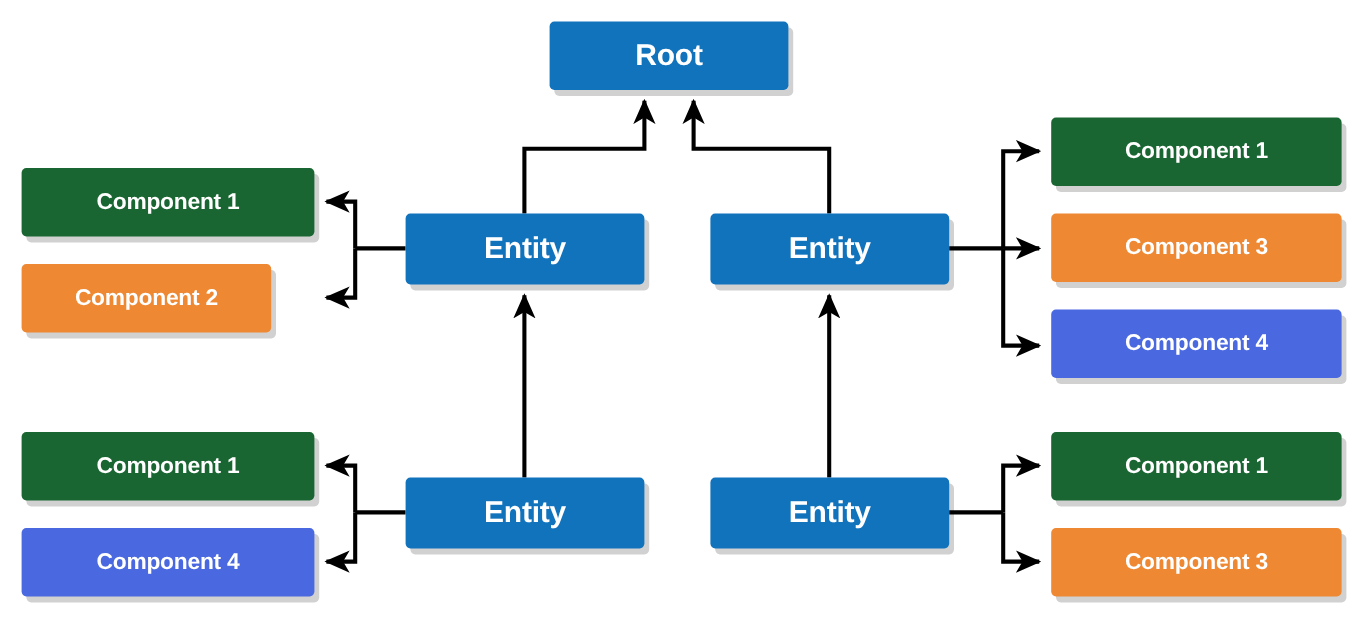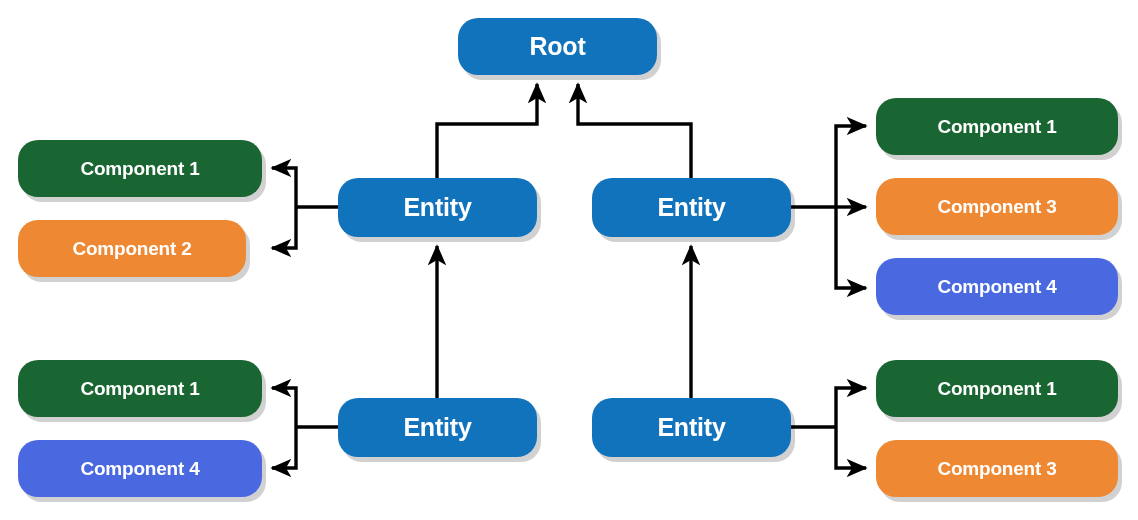--- a/index.html
+++ b/index.html
@@ -1,21 +1,21 @@
 <!DOCTYPE html>
 <html><head>
 <meta charset="utf-8">
 <style>
   html,body{margin:0;padding:0;background:#ffffff;}
   body{width:1138px;height:520px;font-family:"Liberation Sans",sans-serif;overflow:hidden;}
   #stage{position:relative;width:1138px;height:520px;background:#ffffff;}
   svg.edges{position:absolute;left:0;top:0;width:1138px;height:520px;}
   .node{
     position:absolute;
-    border-radius:20px;
+    border-radius:4px;
     box-sizing:border-box;
     display:flex;align-items:center;justify-content:center;
     color:#ffffff;
     font-weight:bold;
     font-size:25px;
     letter-spacing:-0.2px;
     box-shadow:4px 5px 0 rgba(0,0,0,0.18);
     white-space:nowrap;
   }
   .node.entity,.node.root{font-size:25px;}
@@ -62,21 +62,21 @@
     </g>
   </svg>
 
   <div id="nodes">
       <div class="node root" style="left: 458px; top: 18px; width: 199px; height: 57px; background: rgb(18, 115, 189);">Root</div>
       <div class="node entity" style="left: 338px; top: 178px; width: 199px; height: 59px; background: rgb(18, 115, 189);">Entity</div>
       <div class="node entity" style="left: 592px; top: 178px; width: 199px; height: 59px; background: rgb(18, 115, 189);">Entity</div>
       <div class="node entity" style="left: 338px; top: 398px; width: 199px; height: 59px; background: rgb(18, 115, 189);">Entity</div>
       <div class="node entity" style="left: 592px; top: 398px; width: 199px; height: 59px; background: rgb(18, 115, 189);">Entity</div>
       <div class="node comp" style="left: 18px; top: 140px; width: 244px; height: 57px; background: rgb(26, 102, 50);">Component 1</div>
-      <div class="node comp" style="left: 18px; top: 220px; width: 228px; height: 57px; background: rgb(238, 136, 50);">Component 2</div>
+      <div class="node comp" style="left: 18px; top: 220px; width: 208px; height: 57px; background: rgb(238, 136, 50);">Component 2</div>
       <div class="node comp" style="left: 18px; top: 360px; width: 244px; height: 57px; background: rgb(26, 102, 50);">Component 1</div>
       <div class="node comp" style="left: 18px; top: 440px; width: 244px; height: 57px; background: rgb(74, 104, 224);">Component 4</div>
       <div class="node comp" style="left: 876px; top: 98px; width: 242px; height: 57px; background: rgb(26, 102, 50);">Component 1</div>
       <div class="node comp" style="left: 876px; top: 178px; width: 242px; height: 57px; background: rgb(238, 136, 50);">Component 3</div>
       <div class="node comp" style="left: 876px; top: 258px; width: 242px; height: 57px; background: rgb(74, 104, 224);">Component 4</div>
       <div class="node comp" style="left: 876px; top: 360px; width: 242px; height: 57px; background: rgb(26, 102, 50);">Component 1</div>
       <div class="node comp" style="left: 876px; top: 440px; width: 242px; height: 57px; background: rgb(238, 136, 50);">Component 3</div>
     </div>
 </div>
 

